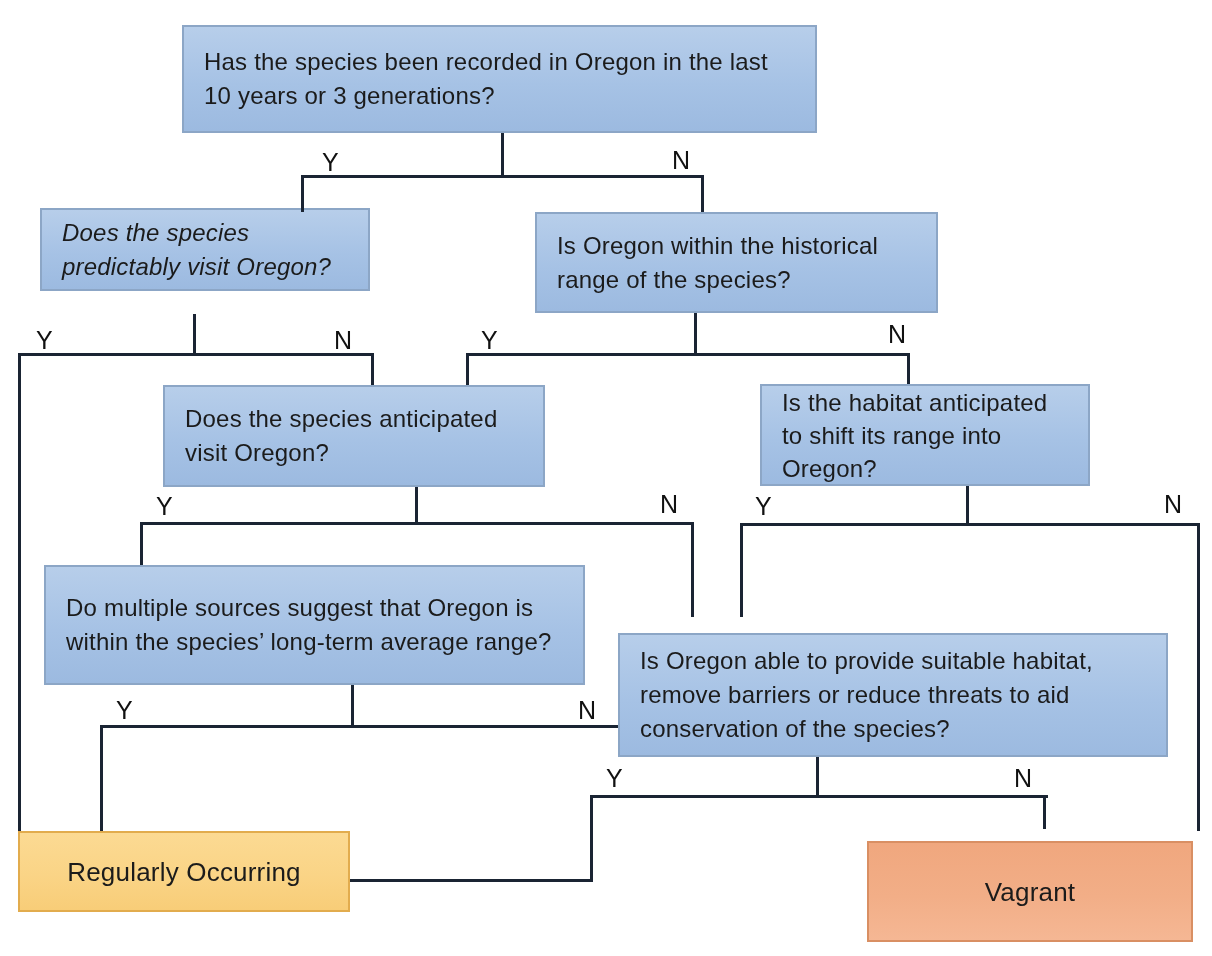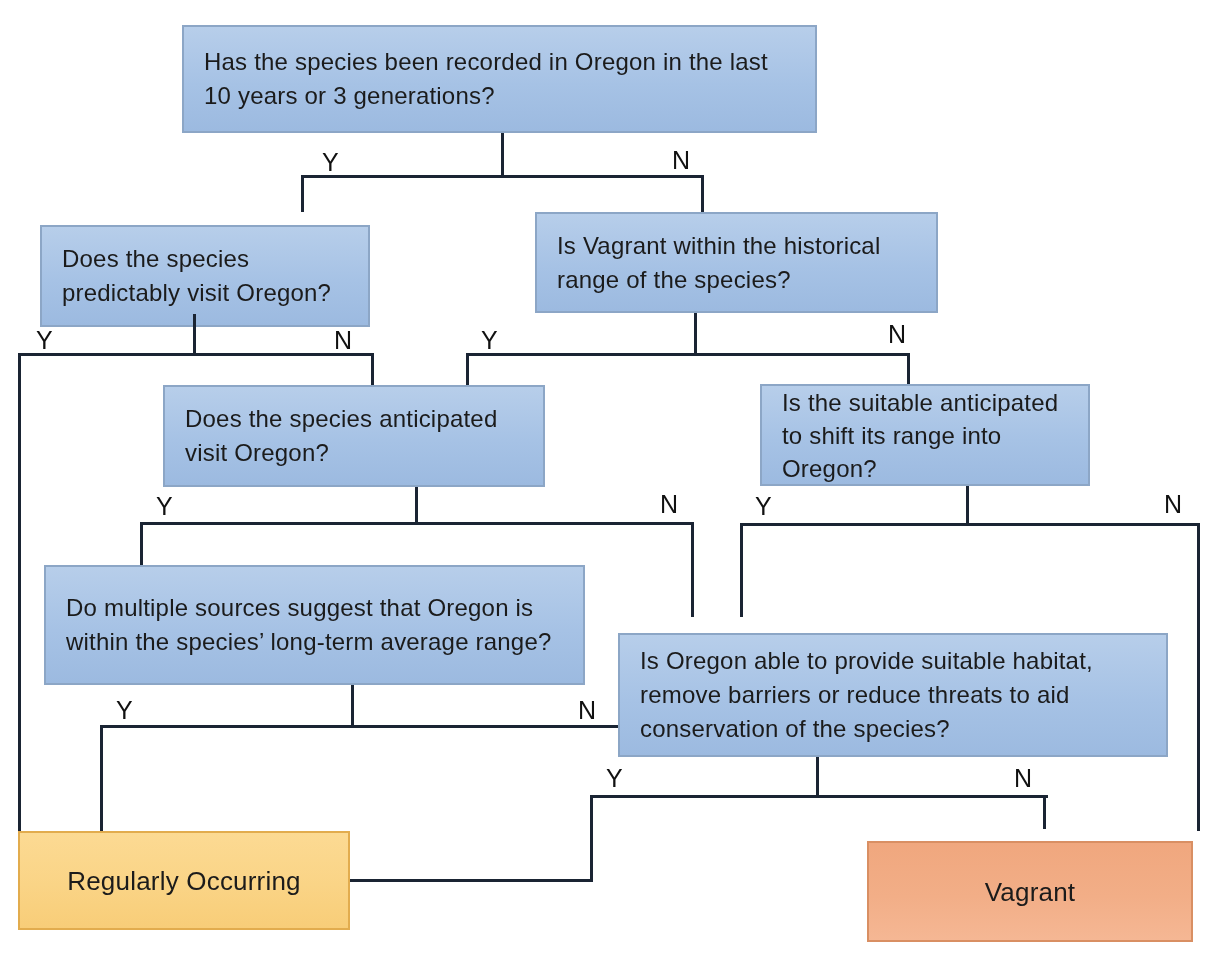--- a/index.html
+++ b/index.html
@@ -52,45 +52,45 @@
 </style>
 </head>
 <body>
 
 <div id="canvas">
 
   <div class="node question" style="left:182px;top:25px;width:635px;height:108px;">
     <span>Has the species been recorded in Oregon in the last 10 years or 3 generations?</span>
   </div>
 
-  <div class="node question" style="left:40px;top:225px;width:330px;height:102px;">
+  <div class="node question" style="left:40px;top:208px;width:330px;height:83px;font-style:italic;">
     <span>Does the species predictably visit Oregon?</span>
   </div>
 
   <div class="node question" style="left:535px;top:212px;width:403px;height:101px;">
-    <span>Is Vagrant within the historical range of the species?</span>
+    <span>Is Oregon within the historical range of the species?</span>
   </div>
 
   <div class="node question" style="left:163px;top:385px;width:382px;height:102px;">
     <span>Does the species anticipated visit Oregon?</span>
   </div>
 
   <div class="node question" style="left:760px;top:384px;width:330px;height:102px;line-height:33px;">
-    <span>Is the suitable anticipated to shift its range into Oregon?</span>
+    <span>Is the habitat anticipated to shift its range into Oregon?</span>
   </div>
 
   <div class="node question" style="left:44px;top:565px;width:541px;height:120px;">
     <span>Do multiple sources suggest that Oregon is within the species’ long-term average range?</span>
   </div>
 
   <div class="node question" style="left:618px;top:633px;width:550px;height:124px;">
     <span>Is Oregon able to provide suitable habitat, remove barriers or reduce threats to aid conservation of the species?</span>
   </div>
 
-  <div class="node outcome regular" style="left:18px;top:831px;width:332px;height:99px;">
+  <div class="node outcome regular" style="left:18px;top:831px;width:332px;height:81px;">
     <span>Regularly Occurring</span>
   </div>
 
   <div class="node outcome vagrant" style="left:867px;top:829px;width:326px;height:101px;margin-top:12px;">
     <span>Vagrant</span>
   </div>
 
   <div class="line" style="left:501px;top:133px;width:3px;height:43px;"></div>
   <div class="line" style="left:301px;top:175px;width:403px;height:3px;"></div>
   <div class="line" style="left:301px;top:175px;width:3px;height:37px;"></div>

